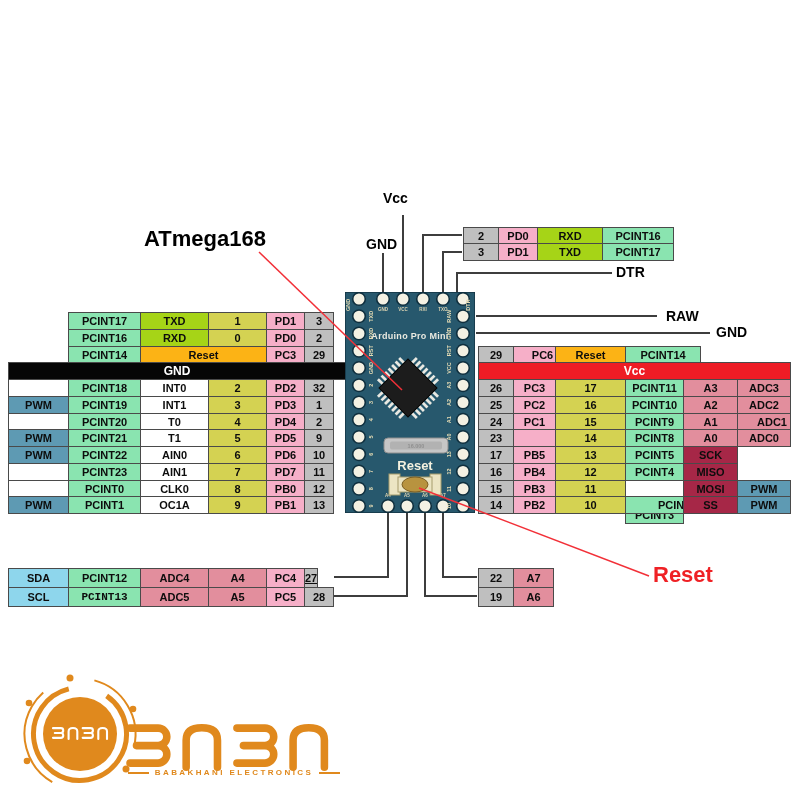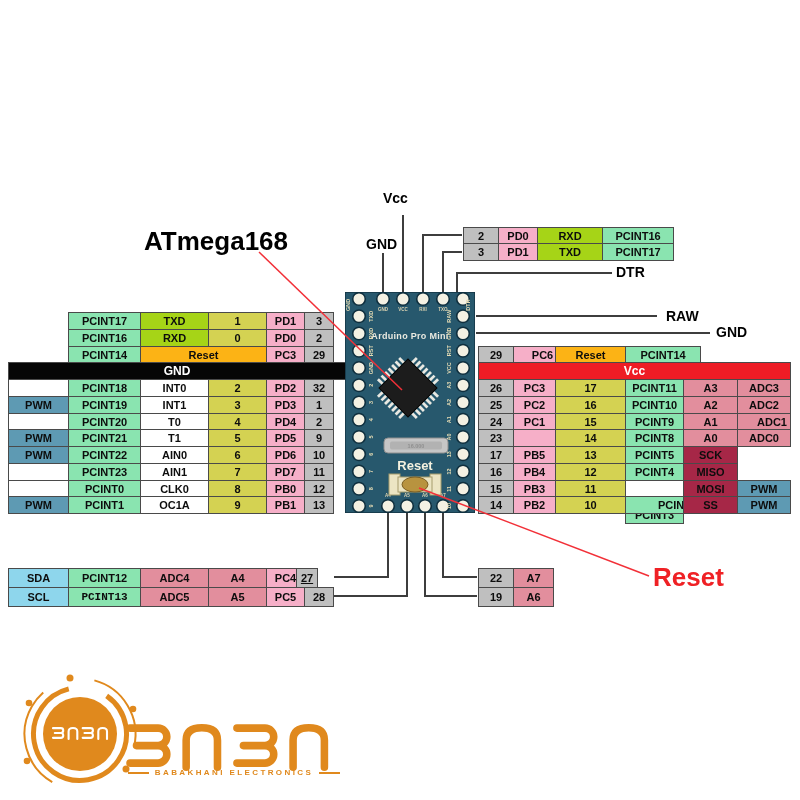--- a/index.html
+++ b/index.html
@@ -19,21 +19,21 @@
   .c-gray{background:#bfbfbf;}
   .c-salmon{background:#e28e9d;}
   .c-darkred{background:#a62747;}
   .c-blue{background:#5e9ab3;}
   .c-ltblue{background:#8ed6ec;}
   .c-white{background:#ffffff;}
   .c-black{background:#060606;color:#fff;}
   .c-red{background:#ee1c25;color:#fff;}
   
   .lbl{position:absolute;font-weight:bold;color:#000;z-index:6;white-space:nowrap;}
-  .f14{font-size:14px;} .f22{font-size:26px;}
+  .f14{font-size:14px;} .f22{font-size:22px;}
   #reset-label{color:#ef2125;}
   
   #wires{position:absolute;left:0;top:0;z-index:5;pointer-events:none;}
   .wire{fill:none;stroke:#3d3d3d;stroke-width:2;}
   .redline{fill:none;stroke:#f23038;stroke-width:1.5;}
   
   #board-svg{position:absolute;left:345px;top:292px;z-index:3;}
   .hole{fill:#f4f1e3;stroke:#0f2f3e;stroke-width:1.6;}
   .btitle{font:bold 9px "Liberation Sans",sans-serif;fill:#e9e9e0;text-anchor:middle;letter-spacing:.3px;}
   .pinlbl{font:bold 5.5px "Liberation Sans",sans-serif;fill:#e6dcb4;text-anchor:middle;}
@@ -173,21 +173,21 @@
       <div class="cell c-pink" style="left: 513px; top: 496px; width: 43px; height: 18px; line-height: 16px;">PB2</div>
       <div class="cell c-yellow" style="left: 555px; top: 496px; width: 71px; height: 18px; line-height: 16px;">10</div>
       <div class="cell c-mint" style="left: 625px; top: 496px; width: 59px; height: 18px; line-height: 16px; padding-left: 32px;">PCINT2</div>
       <div class="cell c-darkred" style="left: 683px; top: 496px; width: 55px; height: 18px; line-height: 16px;">SS</div>
       <div class="cell c-blue" style="left: 737px; top: 496px; width: 54px; height: 18px; line-height: 16px;">PWM</div>
       <div class="cell c-ltblue" style="left: 8px; top: 568px; width: 61px; height: 20px; line-height: 18px;">SDA</div>
       <div class="cell c-mint" style="left: 68px; top: 568px; width: 73px; height: 20px; line-height: 18px;">PCINT12</div>
       <div class="cell c-salmon" style="left: 140px; top: 568px; width: 69px; height: 20px; line-height: 18px;">ADC4</div>
       <div class="cell c-salmon" style="left: 208px; top: 568px; width: 59px; height: 20px; line-height: 18px;">A4</div>
       <div class="cell c-pink" style="left: 266px; top: 568px; width: 39px; height: 20px; line-height: 18px;">PC4</div>
-      <div class="cell c-gray" style="left: 296px; top: 568px; width: 22px; height: 20px; line-height: 18px; text-decoration: underline;">27</div>
+      <div class="cell c-gray" style="left: 304px; top: 568px; width: 14px; height: 20px; line-height: 18px; text-decoration: underline;">27</div>
       <div class="cell c-ltblue" style="left: 8px; top: 587px; width: 61px; height: 20px; line-height: 18px;">SCL</div>
       <div class="cell c-mint" style="left: 68px; top: 587px; width: 73px; height: 20px; line-height: 18px; font-family: Liberation Mono, monospace;">PCINT13</div>
       <div class="cell c-salmon" style="left: 140px; top: 587px; width: 69px; height: 20px; line-height: 18px;">ADC5</div>
       <div class="cell c-salmon" style="left: 208px; top: 587px; width: 59px; height: 20px; line-height: 18px;">A5</div>
       <div class="cell c-pink" style="left: 266px; top: 587px; width: 39px; height: 20px; line-height: 18px;">PC5</div>
       <div class="cell c-gray" style="left: 304px; top: 587px; width: 30px; height: 20px; line-height: 18px;">28</div>
       <div class="cell c-gray" style="left: 478px; top: 568px; width: 36px; height: 20px; line-height: 18px;">22</div>
       <div class="cell c-salmon" style="left: 513px; top: 568px; width: 41px; height: 20px; line-height: 18px;">A7</div>
       <div class="cell c-gray" style="left: 478px; top: 587px; width: 36px; height: 20px; line-height: 18px;">19</div>
       <div class="cell c-salmon" style="left: 513px; top: 587px; width: 41px; height: 20px; line-height: 18px;">A6</div>

